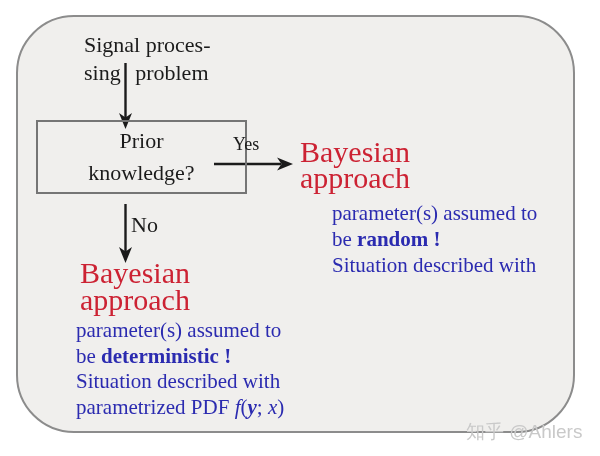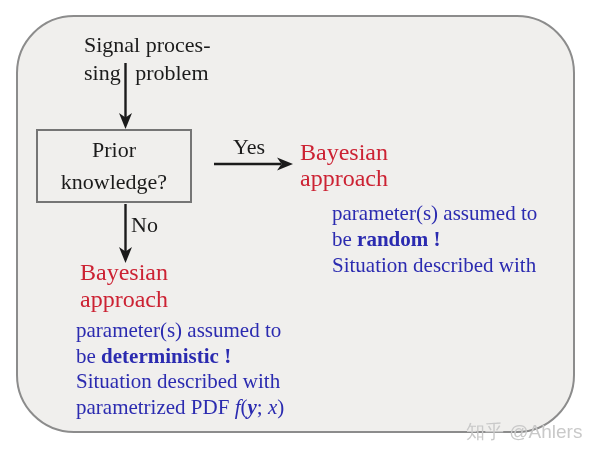--- a/index.html
+++ b/index.html
@@ -52,45 +52,45 @@
     left: 84px;
     top: 31px;
     font-size: 22px;
     line-height: 28px;
   }
   .gapline {
     word-spacing: 9px;
   }
   .decision {
     left: 36px;
-    top: 129px;
-    width: 156px;
+    top: 120px;
+    width: 211px;
     height: 74px;
     box-sizing: border-box;
     border: 2px solid var(--color-box_border, #757575);
     display: flex;
     flex-direction: column;
     justify-content: space-evenly;
     align-items: center;
     font-size: 22px;
     line-height: 24px;
   }
   .yes-label {
     left: 233px;
     top: 134px;
-    font-size: 22px;
+    font-size: 18px;
   }
   .no-label {
     left: 131px;
     top: 212px;
     font-size: 22px;
   }
   .red-label {
     color: var(--color-red, #cc2233);
-    font-size: 24px;
+    font-size: 30px;
   }
   .bayesian {
     left: 300px;
     top: 139px;
     line-height: 26px;
   }
   .classical {
     left: 80px;
     top: 259px;
     line-height: 27px;

